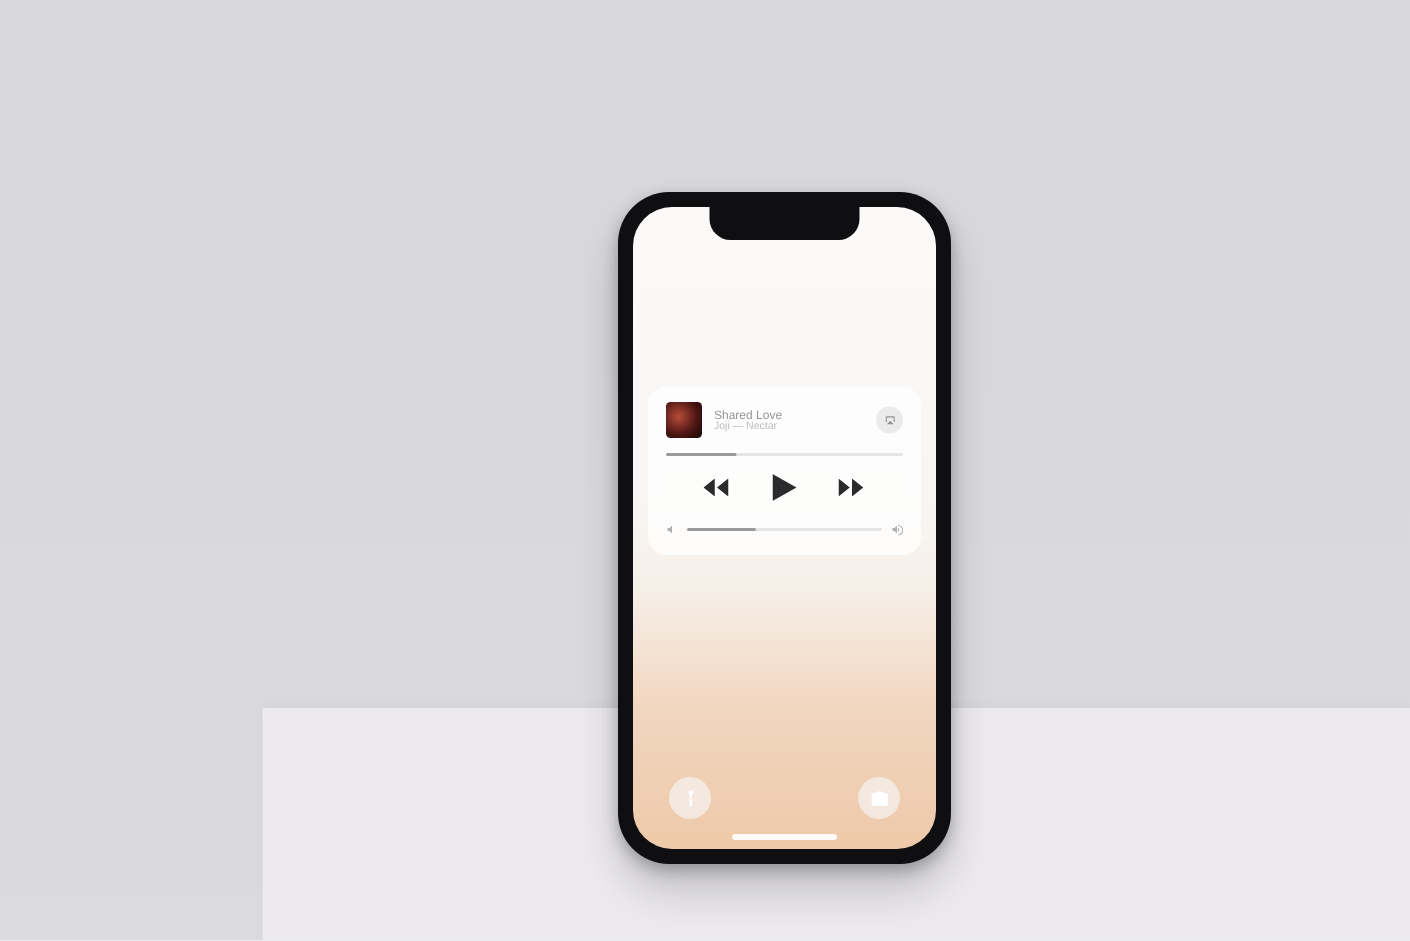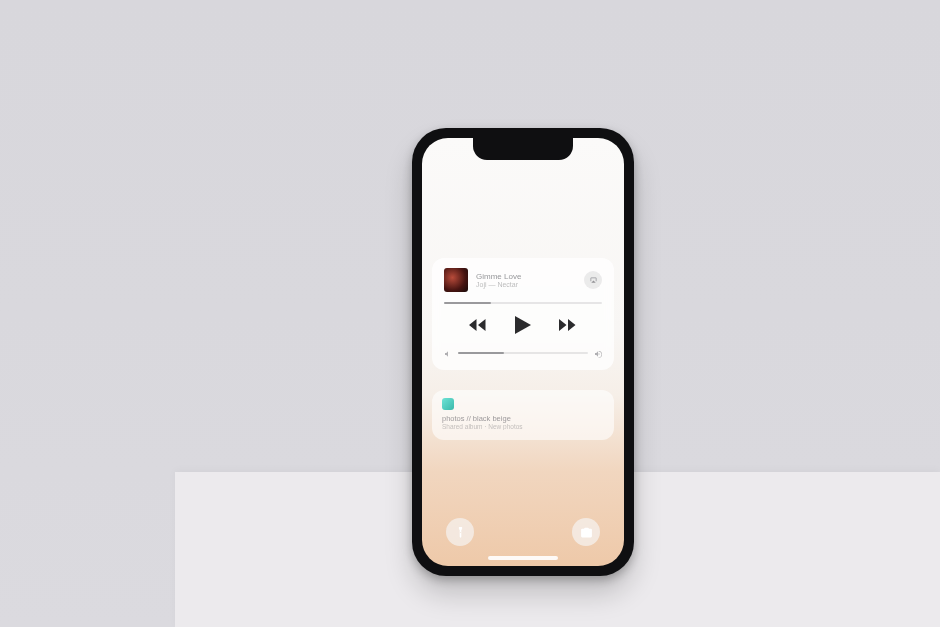--- a/index.html
+++ b/index.html
@@ -228,21 +228,21 @@
 
     <div class="lock-area">
       <div class="clock"></div>
       <div class="datelabel"></div>
     </div>
 
     <div class="music-card">
       <div class="music-header">
         <div class="album-art"></div>
         <div class="track-meta">
-          <div class="track-title">Gimme Love</div>
+          <div class="track-title">Shared Love</div>
           <div class="track-artist">Joji — Nectar</div>
         </div>
         <div class="airplay">
           <svg viewBox="0 0 24 24">
               <path d="M6 18l6-6 6 6H6zm-2-4V6a2 2 0 012-2h12a2 2 0 012 2v8h-2V6H6v8H4z"></path>
             </svg>
         </div>
       </div>
       <div class="progress-row">
         <div class="progress-fill"></div>
@@ -270,25 +270,20 @@
             </svg></span>
         <div class="volume-bar">
           <div class="volume-fill"></div>
         </div>
         <span class="vol-icon"><svg viewBox="0 0 24 24">
               <path d="M3 9v6h4l5 5V4L7 9H3zm13.5 3a4.5 4.5 0 00-2.5-4v8a4.5 4.5 0 002.5-4zm-2.5-9v2.06A8 8 0 0114 21.94V24a10 10 0 000-21z"></path>
             </svg></span>
       </div>
     </div>
 
-    <div class="notif-card">
-      <div class="notif-appicon"></div>
-      <div class="notif-title">photos // black beige</div>
-      <div class="notif-body">Shared album · New photos</div>
-    </div>
 
     <div class="bottom-actions">
       <div class="action-bubble">
         <svg viewBox="0 0 24 24">
             <path d="M9 2h6v3l-1.5 3v12a1.5 1.5 0 01-3 0V8L9 5V2zm3 9a1 1 0 100 2 1 1 0 000-2z"></path>
           </svg>
       </div>
       <div class="action-bubble">
         <svg viewBox="0 0 24 24">
             <path d="M12 15.2A3.2 3.2 0 1012 8.8a3.2 3.2 0 000 6.4zM9 3l-1.8 2H4a2 2 0 00-2 2v12a2 2 0 002 2h16a2 2 0 002-2V7a2 2 0 00-2-2h-3.2L15 3H9z"></path>

